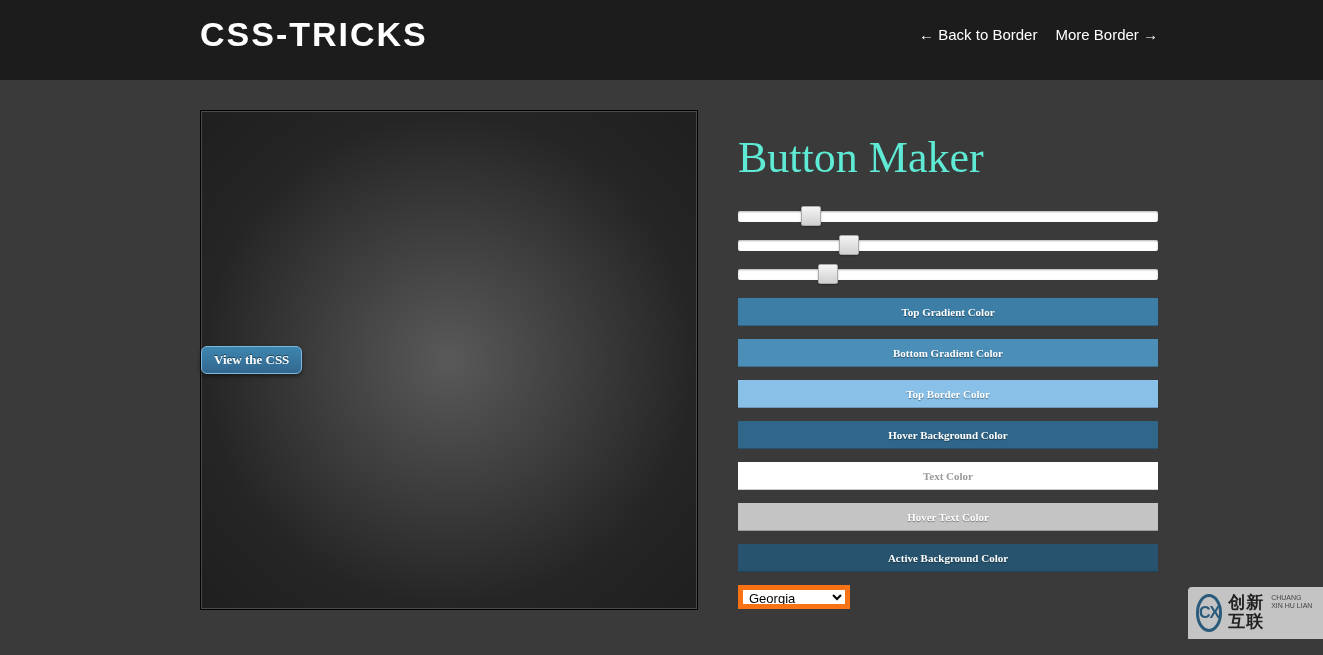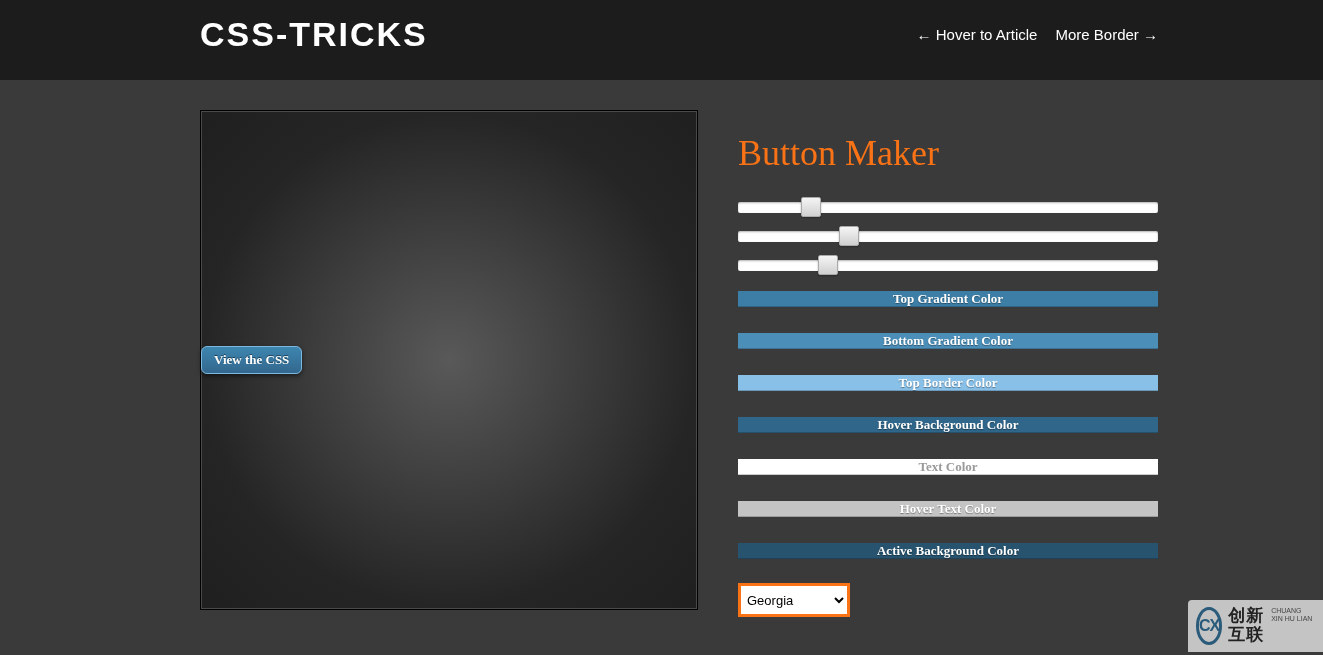--- a/index.html
+++ b/index.html
@@ -68,23 +68,23 @@
       text-shadow: 0 -1px 0 rgba(0,0,0,0.5);
       box-shadow: 0 2px 4px rgba(0,0,0,0.5);
       cursor: pointer;
     }
     .controls-panel {
       flex: 1;
       padding-top: 22px;
     }
     .page-title {
       font-family: Georgia, serif;
-      font-size: 36px;
+      font-size: 44px;
       font-weight: normal;
-      color: #f97316;
+      color: #5eead4;
       margin-bottom: 28px;
     }
     .slider-group {
       margin-bottom: 18px;
     }
     .slider-track {
       position: relative;
       height: 11px;
       background: #fff;
       border-radius: 2px;
@@ -101,45 +101,45 @@
       border: 1px solid #aaa;
       border-radius: 2px;
       cursor: pointer;
       box-shadow: 0 1px 2px rgba(0,0,0,0.3);
     }
     .color-buttons {
       width: 420px;
     }
     .color-btn {
       width: 100%;
-      height: 16px;
-      margin-bottom: 24px;
+      height: 28px;
+      margin-bottom: 13px;
       border: none;
       font-family: Georgia, serif;
-      font-size: 13px;
+      font-size: 11px;
       font-weight: bold;
       text-align: center;
       cursor: pointer;
       text-shadow: 0 1px 1px rgba(0,0,0,0.4);
       color: #fff;
       box-shadow: inset 0 -1px 0 rgba(0,0,0,0.2);
     }
     .font-select {
       width: 112px;
       font-family: Arial, sans-serif;
       font-size: 13px;
       background: #fff;
       color: #000;
-      border: 3px solid #f97316;
-      height: 34px;
+      border: 5px solid #f97316;
+      height: 24px;
       padding: 0 2px;
     }
     .watermark {
       position: absolute;
-      bottom: 3px;
+      bottom: 16px;
       right: 0;
       width: 135px;
       height: 52px;
       background: rgba(255,255,255,0.7);
       border-radius: 4px 0 0 0;
       display: flex;
       align-items: center;
       padding: 4px 8px;
       gap: 6px;
     }
@@ -175,21 +175,21 @@
       color: #444;
       letter-spacing: 0px;
     }
   </style>
 </head>
 <body>
 
 <div class="header-bar">
   <div class="logo">CSS-TRICKS</div>
   <div class="header-links">
-    <a href="#">← Hover to Article</a>
+    <a href="#">← Back to Border</a>
     <a href="#">More Border →</a>
   </div>
 </div>
 
 <div class="main-content">
   <div class="preview-panel">
     <button class="preview-button">View the CSS</button>
   </div>
 
   <div class="controls-panel">

